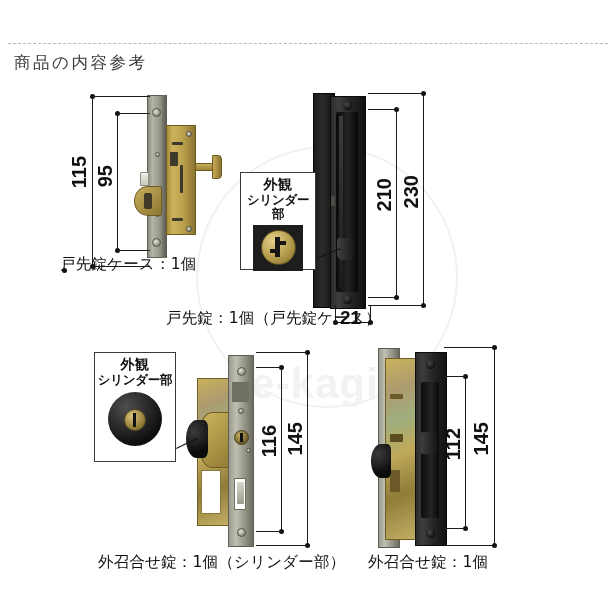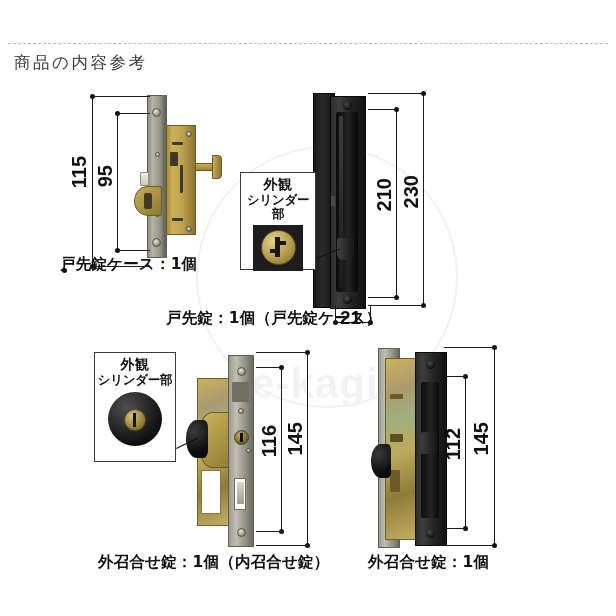--- a/index.html
+++ b/index.html
@@ -116,21 +116,20 @@
     transform-origin: 0 0;
   }
 
   
   .caption {
     position: absolute;
     font-size: 15.5px;
     color: #111;
     white-space: nowrap;
     letter-spacing: 0.2px;
-    font-weight: bold;
   }
 
   
   .callout-box {
     position: absolute;
     border: 1.5px solid #3a3a3a;
     background: #ffffff;
     box-sizing: border-box;
     text-align: center;
   }
@@ -370,21 +369,21 @@
     <div class="callout-sub">シリンダー部</div>
     <div style="position:relative;width:62px;height:56px;margin:5px auto 0 auto;">
       <div style="position:absolute;left:4px;top:0px;width:54px;height:54px;border-radius:50%;background:radial-gradient(circle at 34% 28%,#4e4e4e,#0e0e0e 72%);"></div>
       <div style="position:absolute;left:20px;top:17px;width:22px;height:22px;border-radius:50%;background:radial-gradient(circle at 35% 30%,#d9c277,#8c7633 70%);border:1px solid #5c4d1f;box-sizing:border-box;"></div>
       <div style="position:absolute;left:29px;top:21px;width:3px;height:14px;background:#111;"></div>
     </div>
   </div>
 
   <div class="leader" style="left:176px; top:448px; width:24px; transform:rotate(-26deg);"></div>
 
-  <div class="caption" style="left:98px; top:552px;">外召合せ錠：1個（内召合せ錠）</div>
+  <div class="caption" style="left:98px; top:552px;">外召合せ錠：1個（シリンダー部）</div>
 </div>
 
 <div class="part">
 
   <div class="steel-plate" style="left:378px; top:348px; width:22px; height:200px;"></div>
 
   <div class="brass-plate" style="left:385px; top:358px; width:34px; height:182px;"></div>
   <div class="slot" style="left:390px; top:394px; width:13px; height:5px; background:#6b5a28;"></div>
   <div class="slot" style="left:390px; top:434px; width:13px; height:8px; background:#5d4e22;"></div>
   <div class="slot" style="left:390px; top:470px; width:10px; height:22px; background:#6b5a28;"></div>

